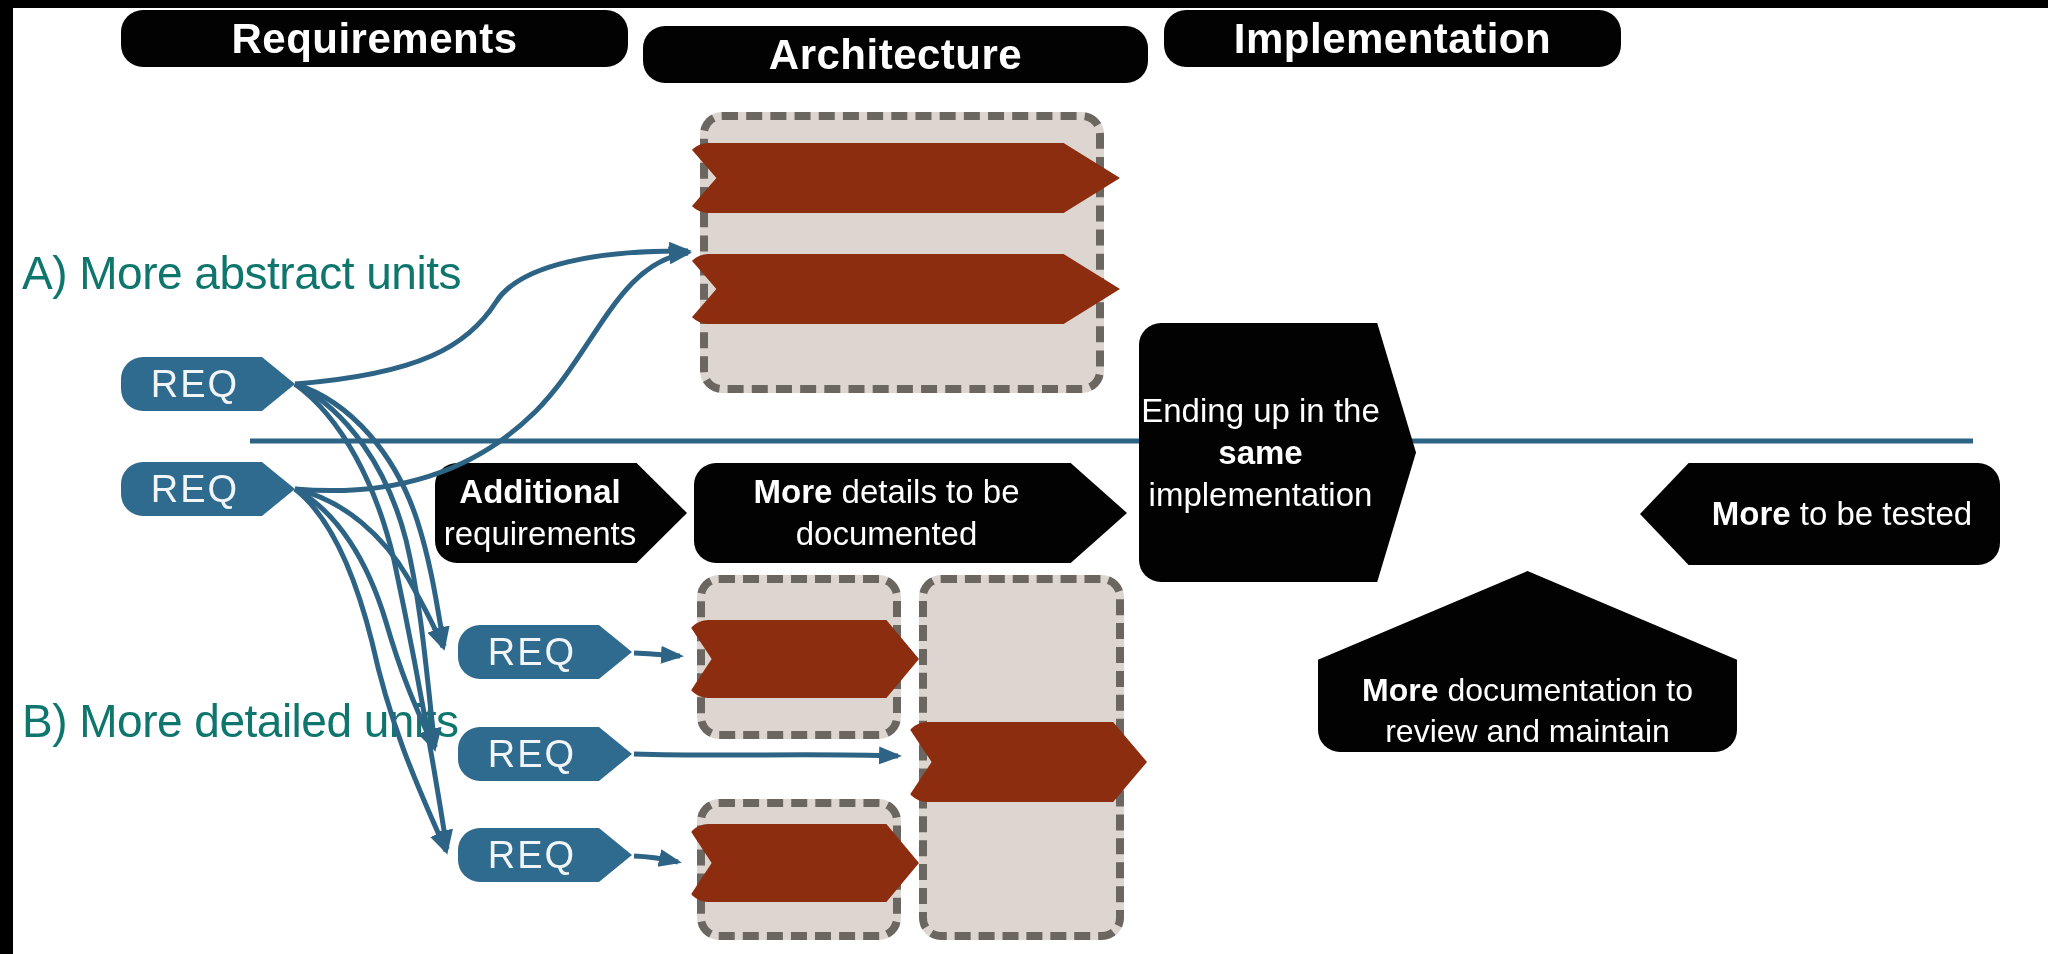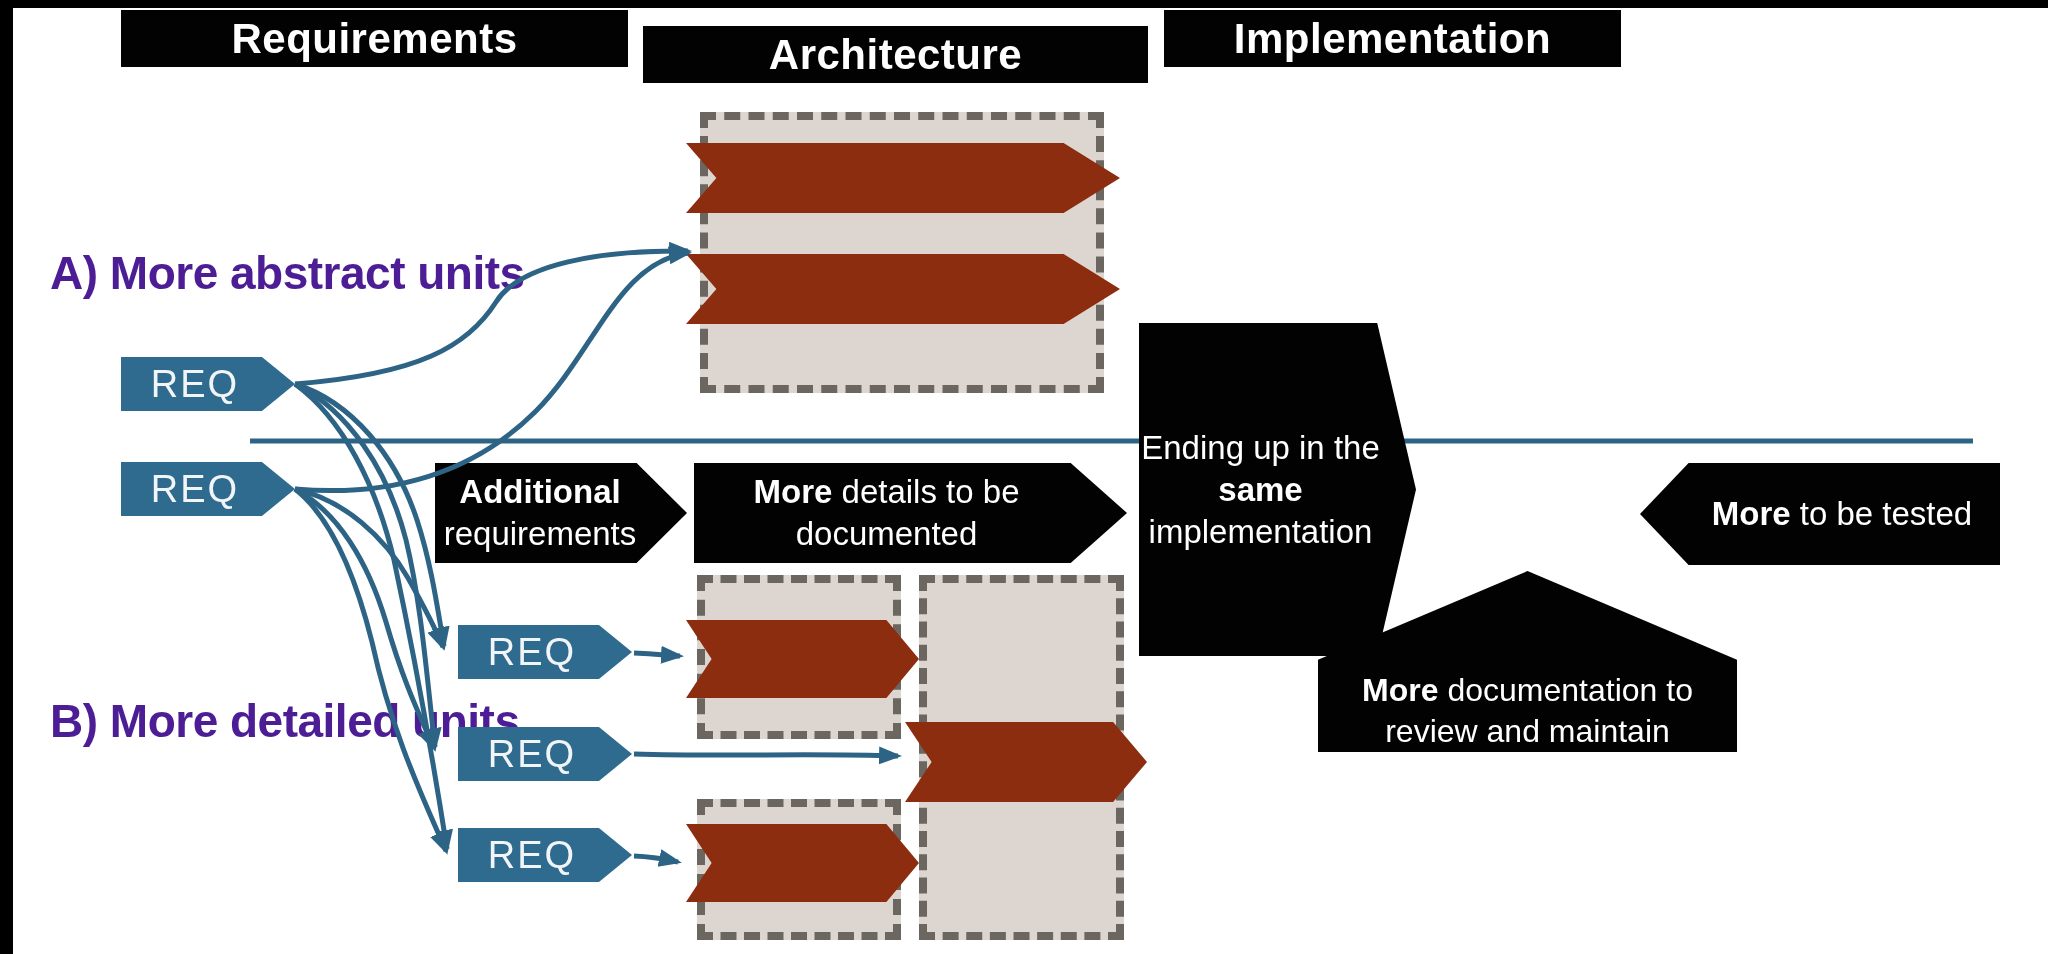--- a/index.html
+++ b/index.html
@@ -10,21 +10,21 @@
   .frame-left{position:absolute;left:0;top:0;width:13px;height:954px;background:#000;}
 
   .phase{position:absolute;top:10px;height:57px;background:#020202;color:#fff;
          display:flex;align-items:center;justify-content:center;
          font-size:42px;font-weight:bold;letter-spacing:.5px;}
   .phase-req{left:121px;width:507px;}
   .phase-arch{left:643px;width:505px;margin-top:16px;}
   .phase-impl{left:1164px;width:457px;}
   .phase-verif{left:1638px;width:407px;}
 
-  .sec-label{position:absolute;color:#4c1d95;font-size:46px;font-weight:bold;letter-spacing:-.5px;white-space:nowrap;margin-left:28px;}
+  .sec-label{position:absolute;color:#0f766e;font-size:46px;font-weight:normal;letter-spacing:-.5px;white-space:nowrap;}
   .sec-a{left:22px;top:246px;}
   .sec-b{left:22px;top:694px;}
 
   .dashedbox{position:absolute;background:#ddd6d0;border:8px dashed #6b665f;box-sizing:border-box;}
   .dbox-a{left:700px;top:112px;width:404px;height:281px;}
   .dbox-b1{left:697px;top:575px;width:204px;height:164px;}
   .dbox-b2{left:697px;top:799px;width:204px;height:141px;}
   .dbox-b3{left:919px;top:575px;width:205px;height:365px;}
 
   .redarrow{position:absolute;background:#8c2d10;}
@@ -47,35 +47,35 @@
   .req-b3{left:458px;top:828px;width:174px;height:54px;}
 
   .callout{position:absolute;background:#020202;color:#fff;display:flex;flex-direction:column;
            align-items:center;justify-content:center;text-align:center;
            font-size:33px;line-height:42px;box-sizing:border-box;}
   .callout b{font-weight:bold;}
   .co-additional{left:435px;top:463px;width:252px;height:100px;
       clip-path:polygon(0% 0%,80% 0%,100% 50%,80% 100%,0% 100%);padding-right:42px;}
   .co-details{left:694px;top:463px;width:433px;height:100px;
       clip-path:polygon(0% 0%,87% 0%,100% 50%,87% 100%,0% 100%);padding-right:48px;}
-  .co-ending{left:1139px;top:323px;width:277px;height:333px;
+  .co-ending{left:1139px;top:323px;width:277px;height:259px;
       clip-path:polygon(0% 0%,86% 0%,100% 50%,86% 100%,0% 100%);padding-right:34px;text-align:right;}
   .co-tested{left:1640px;top:463px;width:360px;height:102px;
       clip-path:polygon(13.5% 0%,100% 0%,100% 100%,13.5% 100%,0% 50%);padding-left:44px;}
   .co-house{left:1318px;top:571px;width:419px;height:181px;
       clip-path:polygon(50% 0%,100% 49%,100% 100%,0% 100%,0% 49%);
       justify-content:flex-end;font-size:32px;line-height:41px;}
 
   .srcdoc{position:absolute;left:1426px;top:320px;width:204px;height:264px;}
   .srcdoc-text{position:absolute;left:0;top:0;width:100%;height:100%;display:flex;flex-direction:column;
       align-items:center;justify-content:center;color:#111;font-size:33px;line-height:42px;text-align:center;}
 
   .layer{position:absolute;left:0;top:0;width:2048px;height:954px;pointer-events:none;}
   .under{z-index:0;} .over{z-index:3;}
-  .dashedbox,.redarrow,.req,.callout,.phase,.sec-label,.srcdoc{z-index:2;}
+  .dashedbox,.redarrow,.req,.callout,.phase,.sec-label,.srcdoc{z-index:2;border-radius:22px;}
 </style>
 </head>
 <body>
 
 <div class="canvas">
 
   <div class="frame-top"></div>
   <div class="frame-left"></div>
 
   <svg class="layer under" viewBox="0 0 2048 954">

